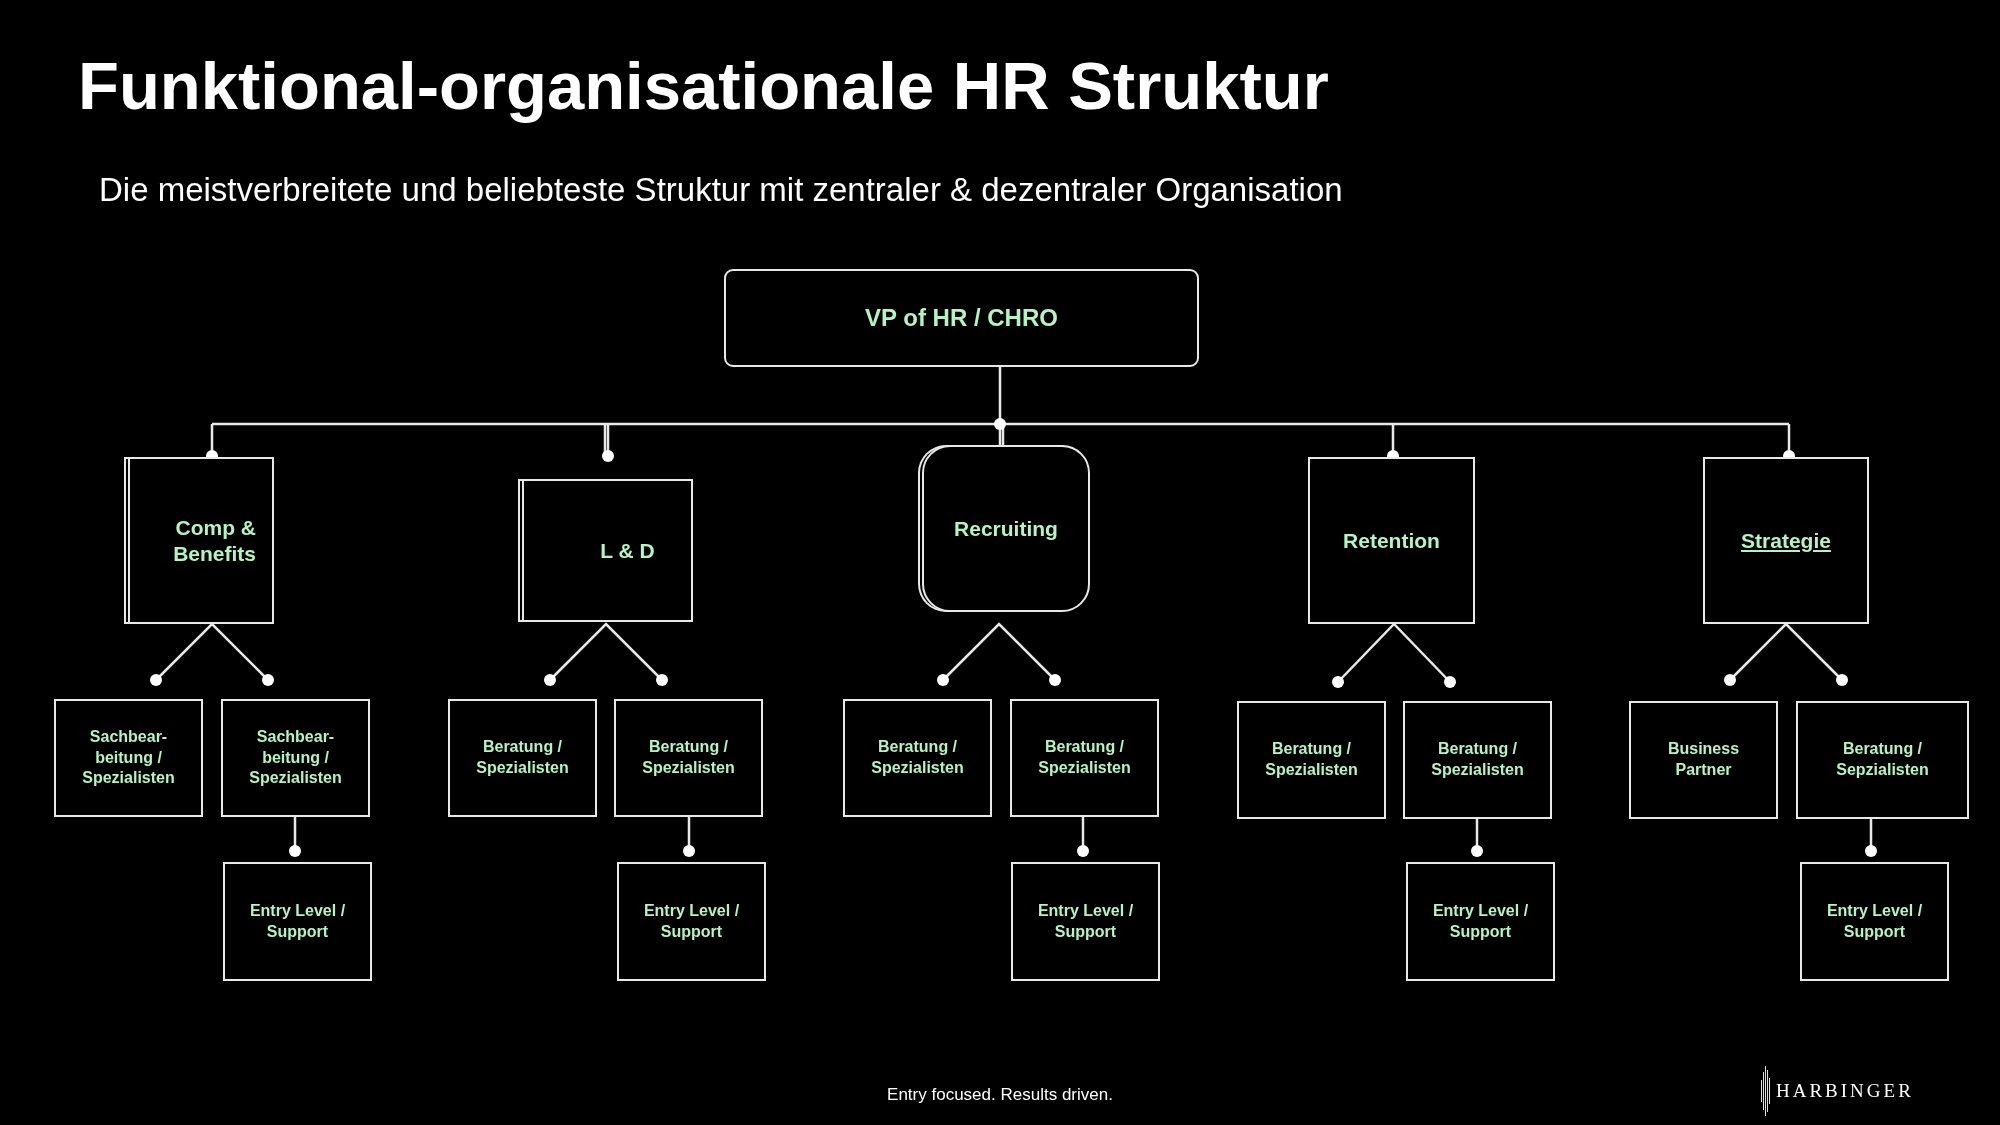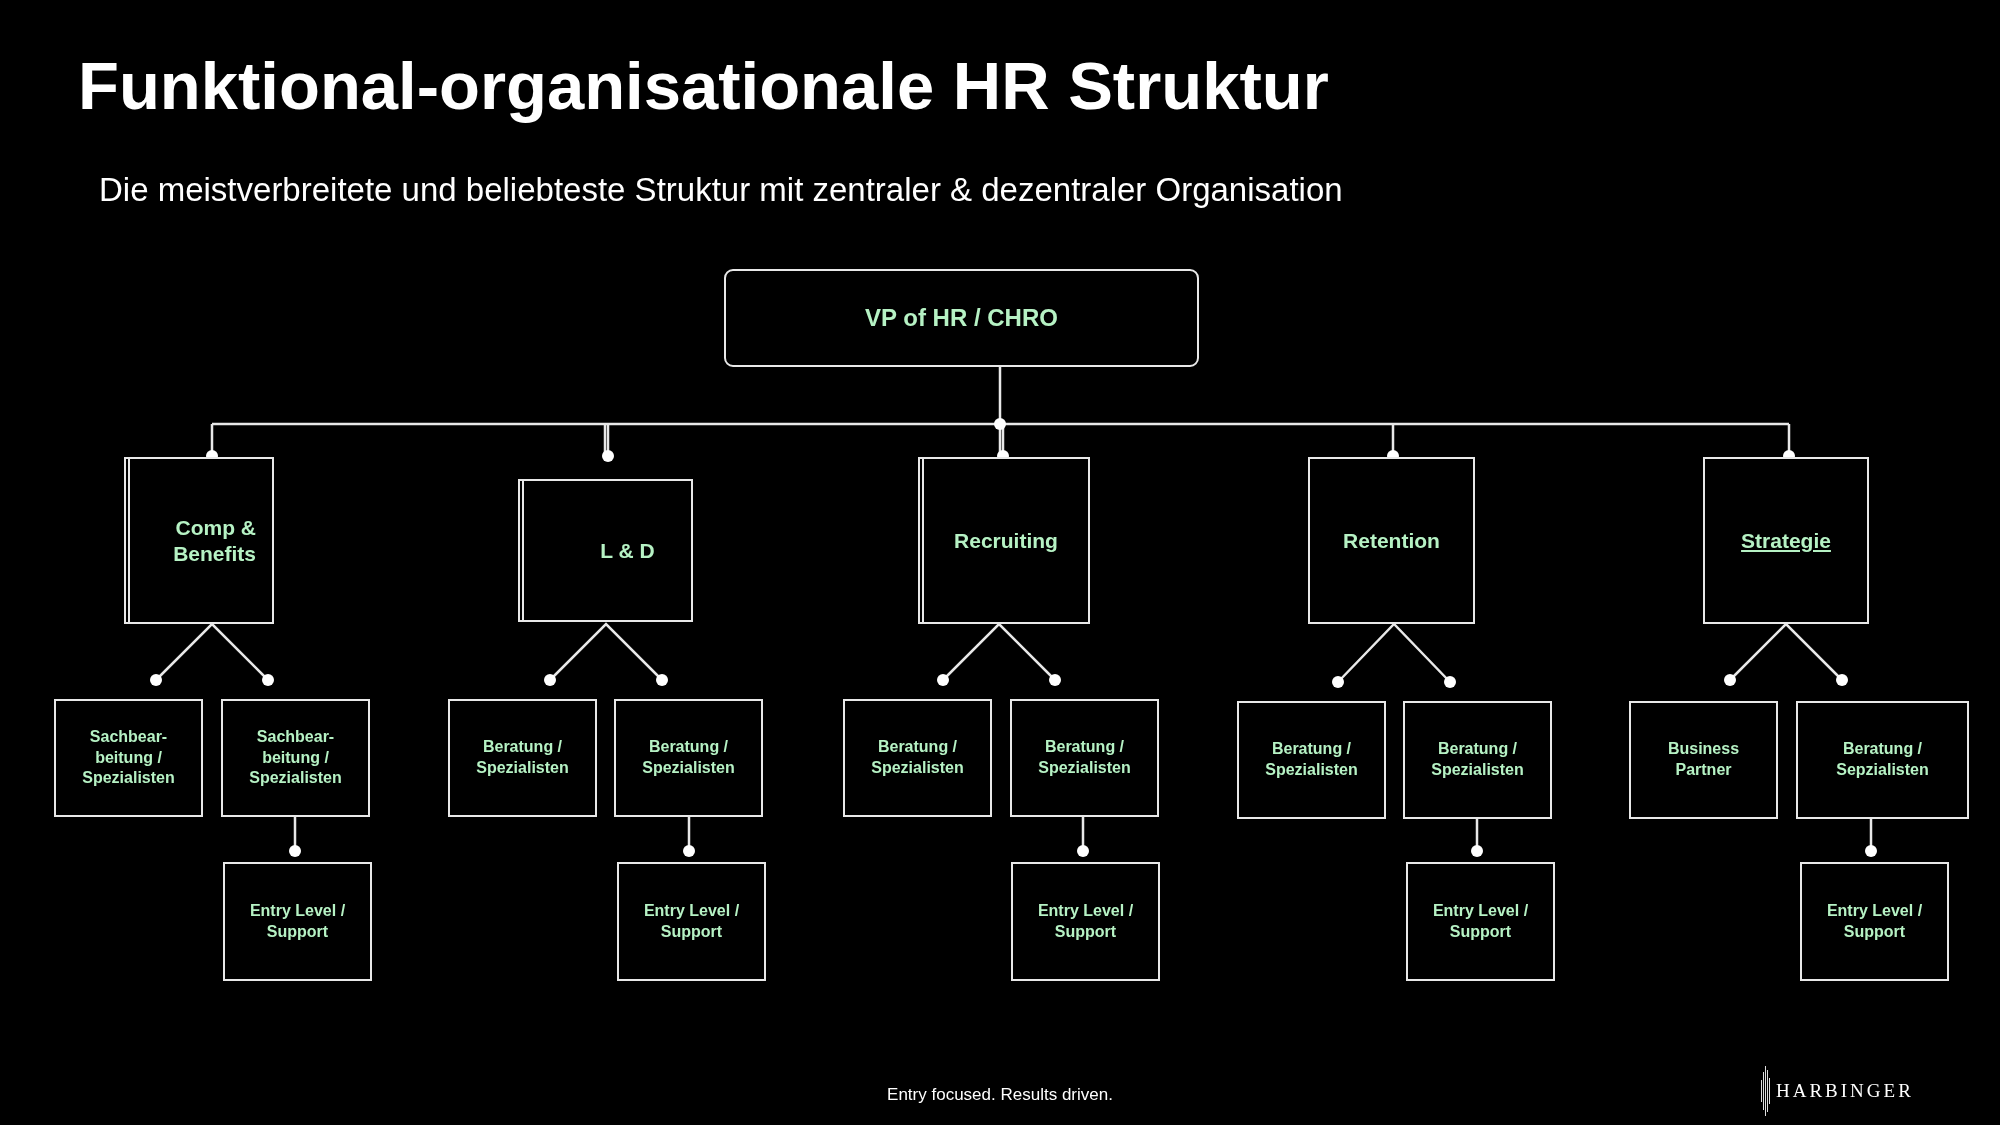--- a/index.html
+++ b/index.html
@@ -79,21 +79,21 @@
 <div class="box root" style="left:724px;top:269px;width:475px;height:98px;border-radius:9px;">
   <span>VP of HR / CHRO</span>
 </div>
 
 <div class="box dept dbl" style="left:128px;top:457px;width:146px;height:167px;text-align:right;">
   <span style="width:110px">Comp &amp; Benefits</span>
 </div>
 <div class="box dept dbl" style="left:522px;top:479px;width:171px;height:143px;padding-left:40px;">
   <span>L &amp; D</span>
 </div>
-<div class="box dept dbl" style="left:922px;top:457px;width:168px;height:167px;">
+<div class="box dept dbl" style="left:922px;top:445px;width:168px;height:167px;border-radius:28px;">
   <span>Recruiting</span>
 </div>
 <div class="box dept" style="left:1308px;top:457px;width:167px;height:167px;">
   <span>Retention</span>
 </div>
 <div class="box dept" style="left:1703px;top:457px;width:166px;height:167px;text-decoration:underline;">
   <span>Strategie</span>
 </div>
 
 <div class="box leaf" style="left:54px;top:699px;width:149px;height:118px;">

